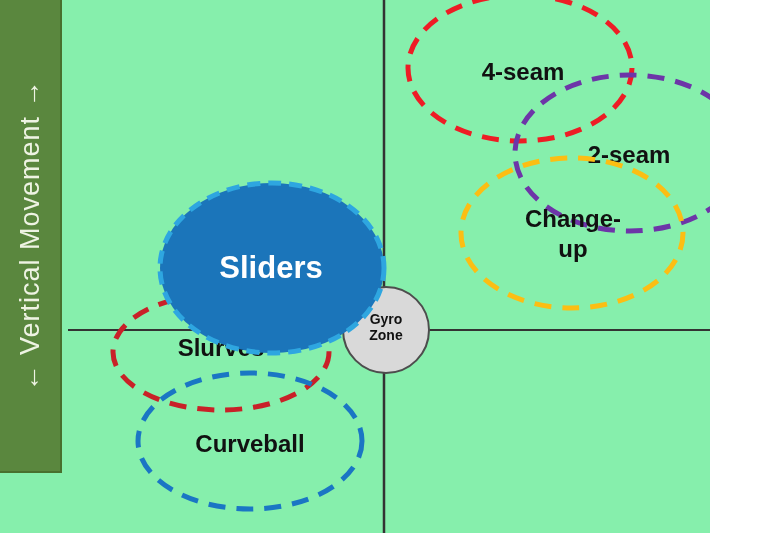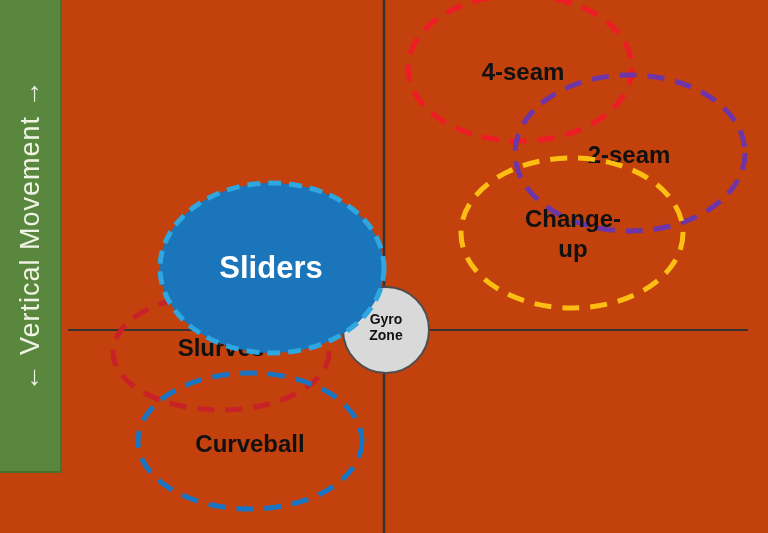--- a/index.html
+++ b/index.html
@@ -1,18 +1,18 @@
 <!DOCTYPE html>
 <html><head>
 <meta charset="utf-8">
 <style>
   html,body{margin:0;padding:0;}
   body{font-family:"Liberation Sans", sans-serif; background:#ffffff;}
   .stage{
-    position:relative; width:768px; height:533px; overflow:hidden; background:#c2410c;
+    position:relative; width:710px; height:533px; overflow:hidden; background:#86efac;
   }
   #plot{position:absolute; left:0; top:0;}
   .ybar{
     position:absolute; left:0; top:0; width:62px; height:473px;
     background:#5a873e;
     border-right:2px solid #48702e; border-bottom:2px solid #48702e;
     display:flex; align-items:center; justify-content:center;
     box-sizing:border-box;
   }
   .ybar-text{

